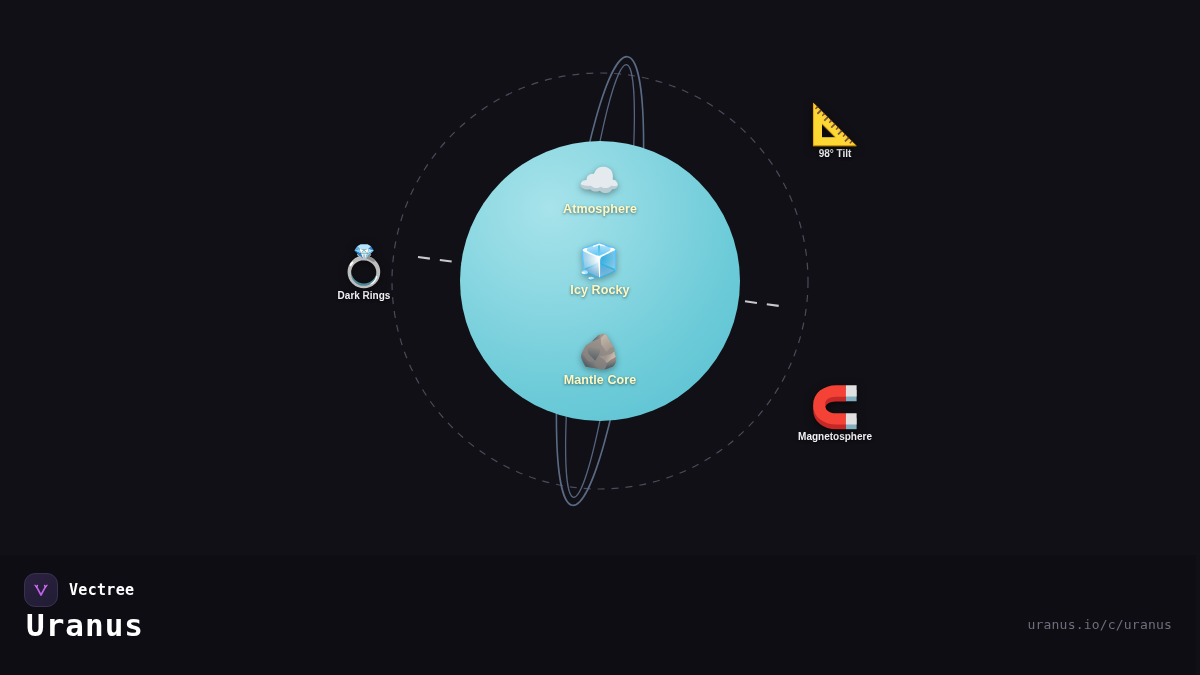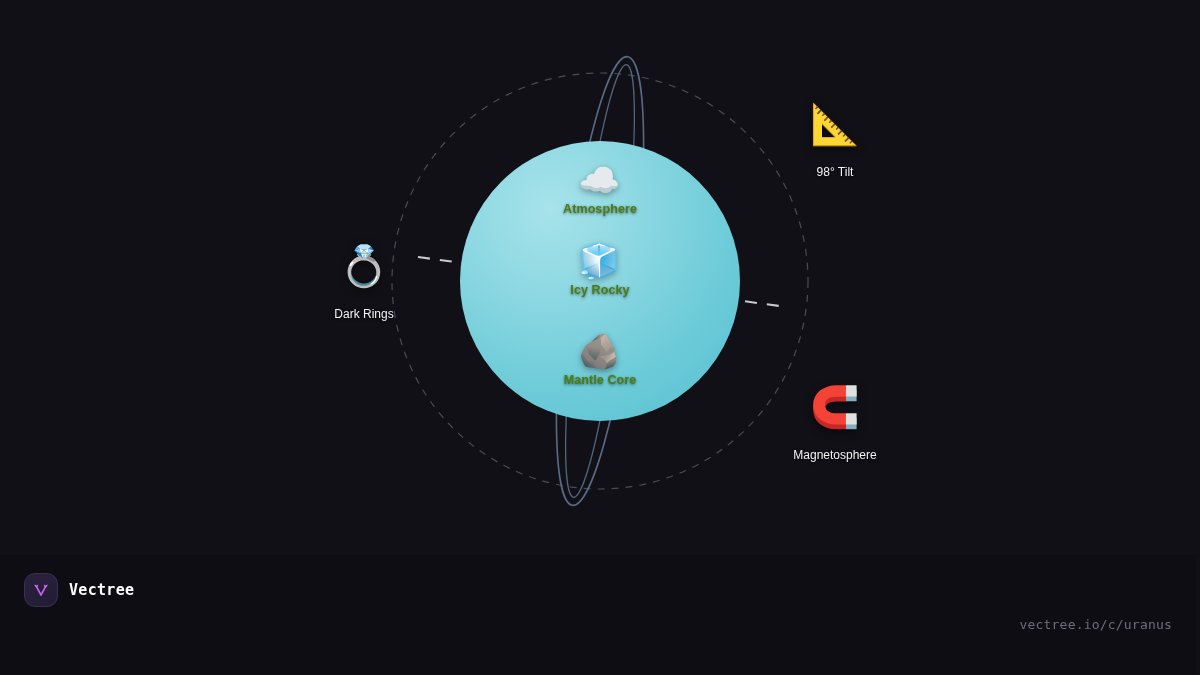--- a/index.html
+++ b/index.html
@@ -40,43 +40,43 @@
     display:block;
     font-size:34px;
     line-height:40px;
     filter:drop-shadow(0 2px 3px rgba(0,0,0,.35));
   }
   .layer .lbl {
     display:block;
     margin-top:2px;
     font-size:12.5px;
     font-weight:bold;
-    color:#4d7c0f;
+    color:#fef9c3;
     text-shadow:0 1px 3px rgba(0,0,0,.55);
     letter-spacing:.1px;
   }
 
   
   .feature {
     position:absolute;
     width:170px;
     text-align:center;
     transform:translateX(-50%);
   }
   .feature .emoji {
     display:block;
     font-size:40px;
     line-height:46px;
     filter:drop-shadow(0 2px 4px rgba(0,0,0,.5));
   }
   .feature .lbl {
     display:block;
-    margin-top:18px;
-    font-size:12px;
-    font-weight:normal;
+    margin-top:1px;
+    font-size:10px;
+    font-weight:bold;
     color:#f2f3f6;
     text-shadow:0 1px 3px rgba(0,0,0,.6);
   }
 
   
   #footer {
     position:absolute;
     left:0; bottom:0;
     width:1196px; height:120px;
     background:#0e0d14;
@@ -170,17 +170,18 @@
       <div class="logo-badge">
         <svg width="20" height="20" viewBox="0 0 20 20">
           <path d="M5.2 6.2 L10 15 L14.8 6.2" fill="none" stroke="#c060e8" stroke-width="1.7" stroke-linecap="round" stroke-linejoin="round"></path>
           <path d="M3.9 5.2 L5.6 7.2 M6.6 5.2 L5.5 7.4" fill="none" stroke="#d070f0" stroke-width="1.1" stroke-linecap="round"></path>
           <path d="M16.1 5.2 L14.4 7.2 M13.4 5.2 L14.5 7.4" fill="none" stroke="#d070f0" stroke-width="1.1" stroke-linecap="round"></path>
         </svg>
       </div>
       <span class="brand-name">Vectree</span>
     </div>
 
-    <div class="page-url">vectree.io/c/uranus</div>
+    <div class="page-title">Uranus</div>
+    <div class="page-url">uranus.io/c/uranus</div>
 
   </div>
 
 </div>
 
 </body></html>

